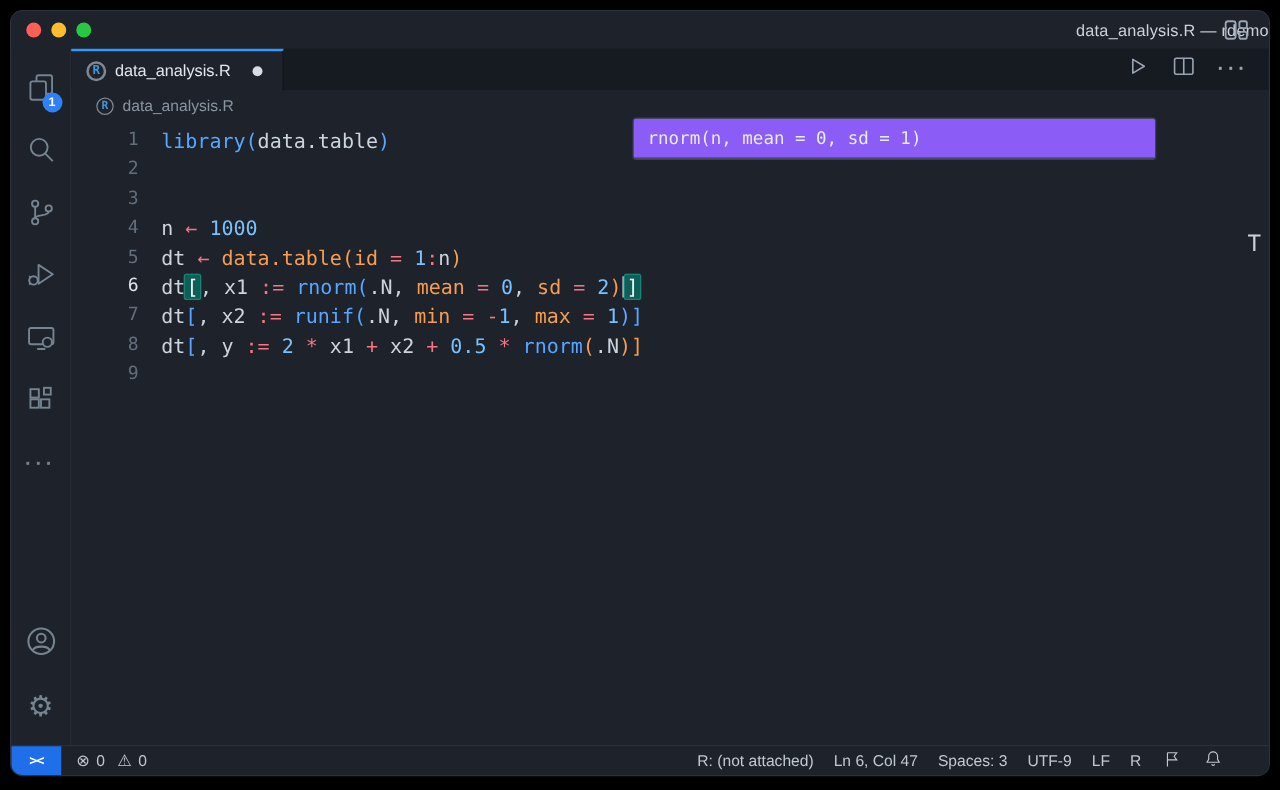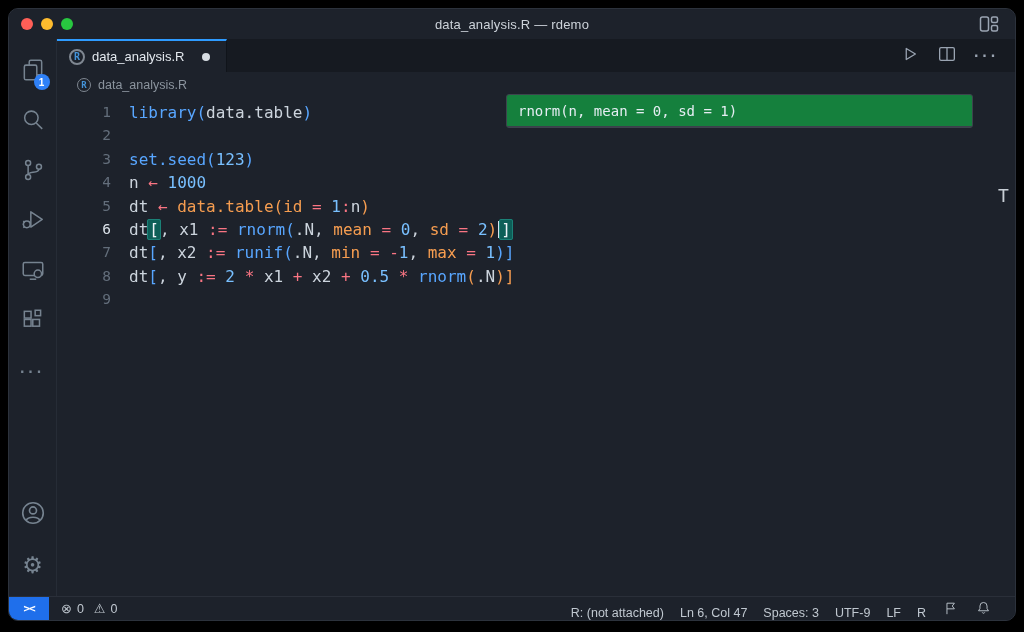--- a/index.html
+++ b/index.html
@@ -5,21 +5,21 @@
   * { margin:0; padding:0; box-sizing:border-box; }
   html,body { width:1024px; height:632px; background:#000; overflow:hidden;
               font-family:"Liberation Sans", sans-serif; }
 
   .window { position:absolute; left:8px; top:8px; width:1008px; height:613px;
             background:#1d222b; border:1px solid #2c323c; border-radius:10px;
             overflow:hidden; display:flex; flex-direction:column; }
 
   
   .titlebar { height:30px; flex:0 0 30px; position:relative; display:flex;
-              align-items:center; justify-content:center; background:#1d222b; }
+              align-items:center; justify-content:flex-end; background:#1d222b; }
   .traffic { position:absolute; left:12px; top:0; height:30px; display:flex;
              align-items:center; gap:8px; }
   .light { width:12px; height:12px; border-radius:50%; }
   .titlebar-title { font-size:13px; color:#cdd3da; letter-spacing:.2px; }
   .layout-icon { position:absolute; right:14px; top:4px; width:24px; height:22px; }
 
   
   .main { flex:1; display:flex; min-height:0; }
 
   
@@ -74,22 +74,22 @@
   .t-nm { color:#79c0ff; }
   .t-op { color:#f97583; }
   .t-pr { color:#f69d50; }
   .t-ob { color:#f69d50; }
   .t-bm { color:#eef3f8; background:#0d5f58; border:1px solid #1b8177;
           border-radius:2px; padding:0 1px; margin:0 -1px; }
   .cursor { display:inline-block; width:2px; height:17px; background:#d9e4f0;
             vertical-align:middle; margin:0 0 2px 1px; }
 
   
-  .hover { position:absolute; left:449px; top:55px; width:467px; z-index:5;
-           background:#15803d; border:1px solid #3d444d; border-radius:3px; }
+  .hover { position:absolute; left:449px; top:55px; width:419px; z-index:5;
+           background:#8b5cf6; border:1px solid #3d444d; border-radius:3px; }
   .hover-sig { font-family:"DejaVu Sans Mono", monospace; font-size:14px;
                color:#e6edf3; padding:8px 11px 7px; border-bottom:1px solid #3a414b; }
   .hover-body { padding:9px 11px 11px; font-size:14.5px; color:#d6dde4;
                 line-height:24px; }
   .inline-code { font-family:"DejaVu Sans Mono", monospace; font-size:13.5px;
                  background:#2d333c; color:#e6edf3; padding:1px 5px;
                  border-radius:3px; }
   .overflow-frag { position:absolute; left:941px; top:146px; z-index:4;
                    font-family:"DejaVu Sans Mono", monospace; font-size:18px;
                    color:#c8cfd6; }
@@ -97,22 +97,22 @@
   
   .statusbar { height:24px; flex:0 0 24px; background:#1d222b;
                border-top:1px solid #2a2f39; display:flex; align-items:stretch;
                font-size:12.5px; color:#c0c8d0; }
   .remote-chip { width:40px; background:#1f6feb; color:#fff; display:flex;
                  align-items:center; justify-content:center; font-weight:bold;
                  font-size:11px; font-family:"DejaVu Sans Mono", monospace;
                  letter-spacing:-1px; }
   .sb-left { display:flex; align-items:center; gap:5px; padding-left:12px; }
   .sb-glyph { font-size:13px; color:#c0c8d0; }
-  .sb-right { margin-left:auto; display:flex; align-items:flex-end; gap:16px;
-              padding-right:23px; }
+  .sb-right { margin-left:auto; display:flex; align-items:center; gap:16px;
+              padding-right:36px; }
   .sb-item { white-space:nowrap; }
   .sb-right svg { stroke:#c0c8d0; fill:none; stroke-width:1.3; }
 </style>
 </head>
 <body>
 
 <div class="window">
 
   <div class="titlebar">
     <div class="traffic">
@@ -235,21 +235,21 @@
 
       <div class="breadcrumb">
         <span class="r-icon small">R</span>
         <span class="breadcrumb-label">data_analysis.R</span>
       </div>
 
       <div class="code-area">
         <div>
             <div class="code-line"><span class="ln">1</span><span class="code"><span class="t-fn">library</span><span class="t-bb">(</span><span class="t-p">data.table</span><span class="t-bb">)</span></span></div>
             <div class="code-line"><span class="ln">2</span><span class="code"></span></div>
-            <div class="code-line"><span class="ln">3</span><span class="code"><span class="t-fn">set.seed</span><span class="t-bb">(</span><span class="t-nm">123</span><span class="t-bb">)</span></span></div>
+            <div class="code-line"><span class="ln">3</span></div>
             <div class="code-line"><span class="ln">4</span><span class="code"><span class="t-p">n </span><span class="t-op">←</span><span class="t-p"> </span><span class="t-nm">1000</span></span></div>
             <div class="code-line"><span class="ln">5</span><span class="code"><span class="t-p">dt </span><span class="t-op">←</span><span class="t-p"> </span><span class="t-pr">data.table</span><span class="t-ob">(</span><span class="t-pr">id</span><span class="t-p"> </span><span class="t-op">=</span><span class="t-p"> </span><span class="t-nm">1</span><span class="t-op">:</span><span class="t-p">n</span><span class="t-ob">)</span></span></div>
             <div class="code-line active"><span class="ln">6</span><span class="code"><span class="t-p">dt</span><span class="t-bm">[</span><span class="t-p">, x1 </span><span class="t-op">:=</span><span class="t-p"> </span><span class="t-fn">rnorm</span><span class="t-bb">(</span><span class="t-p">.N, </span><span class="t-pr">mean</span><span class="t-p"> </span><span class="t-op">=</span><span class="t-p"> </span><span class="t-nm">0</span><span class="t-p">, </span><span class="t-pr">sd</span><span class="t-p"> </span><span class="t-op">=</span><span class="t-p"> </span><span class="t-nm">2</span><span class="t-ob">)</span><span class="cursor"></span><span class="t-bm">]</span></span></div>
             <div class="code-line"><span class="ln">7</span><span class="code"><span class="t-p">dt</span><span class="t-bb">[</span><span class="t-p">, x2 </span><span class="t-op">:=</span><span class="t-p"> </span><span class="t-fn">runif</span><span class="t-bb">(</span><span class="t-p">.N, </span><span class="t-pr">min</span><span class="t-p"> </span><span class="t-op">=</span><span class="t-p"> </span><span class="t-op">-</span><span class="t-nm">1</span><span class="t-p">, </span><span class="t-pr">max</span><span class="t-p"> </span><span class="t-op">=</span><span class="t-p"> </span><span class="t-nm">1</span><span class="t-bb">)</span><span class="t-bb">]</span></span></div>
             <div class="code-line"><span class="ln">8</span><span class="code"><span class="t-p">dt</span><span class="t-bb">[</span><span class="t-p">, y </span><span class="t-op">:=</span><span class="t-p"> </span><span class="t-nm">2</span><span class="t-p"> </span><span class="t-op">*</span><span class="t-p"> x1 </span><span class="t-op">+</span><span class="t-p"> x2 </span><span class="t-op">+</span><span class="t-p"> </span><span class="t-nm">0.5</span><span class="t-p"> </span><span class="t-op">*</span><span class="t-p"> </span><span class="t-fn">rnorm</span><span class="t-ob">(</span><span class="t-p">.N</span><span class="t-ob">)</span><span class="t-ob">]</span></span></div>
             <div class="code-line"><span class="ln">9</span><span class="code"></span></div>
           </div>
       </div>
 
       <div class="hover">

